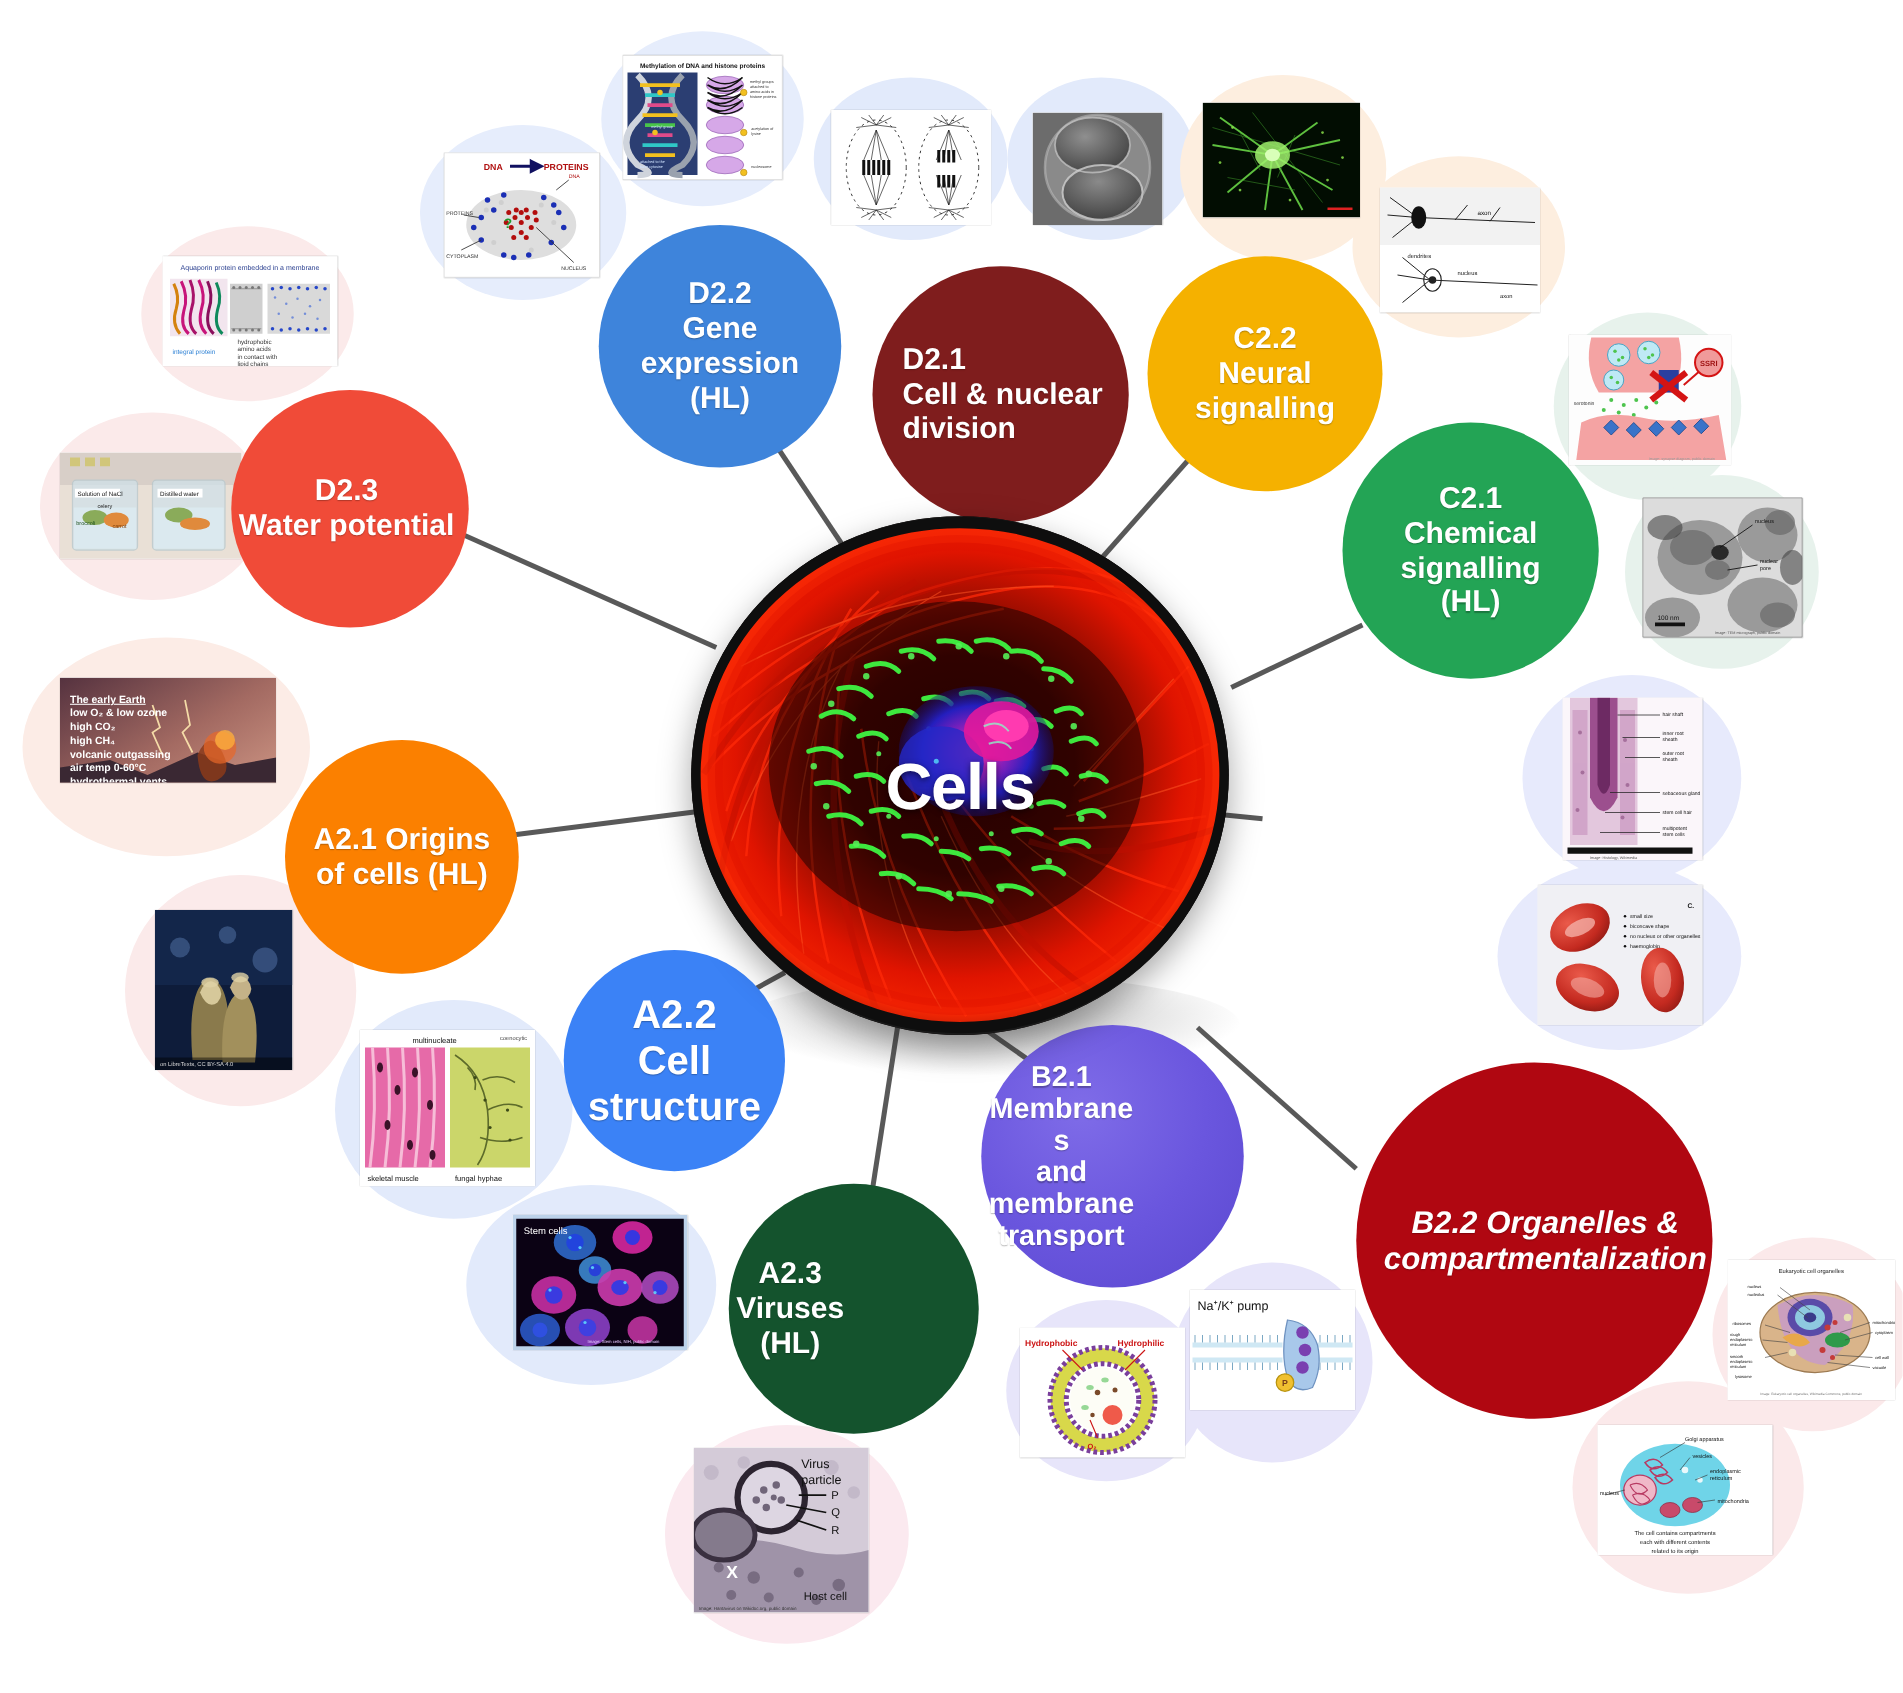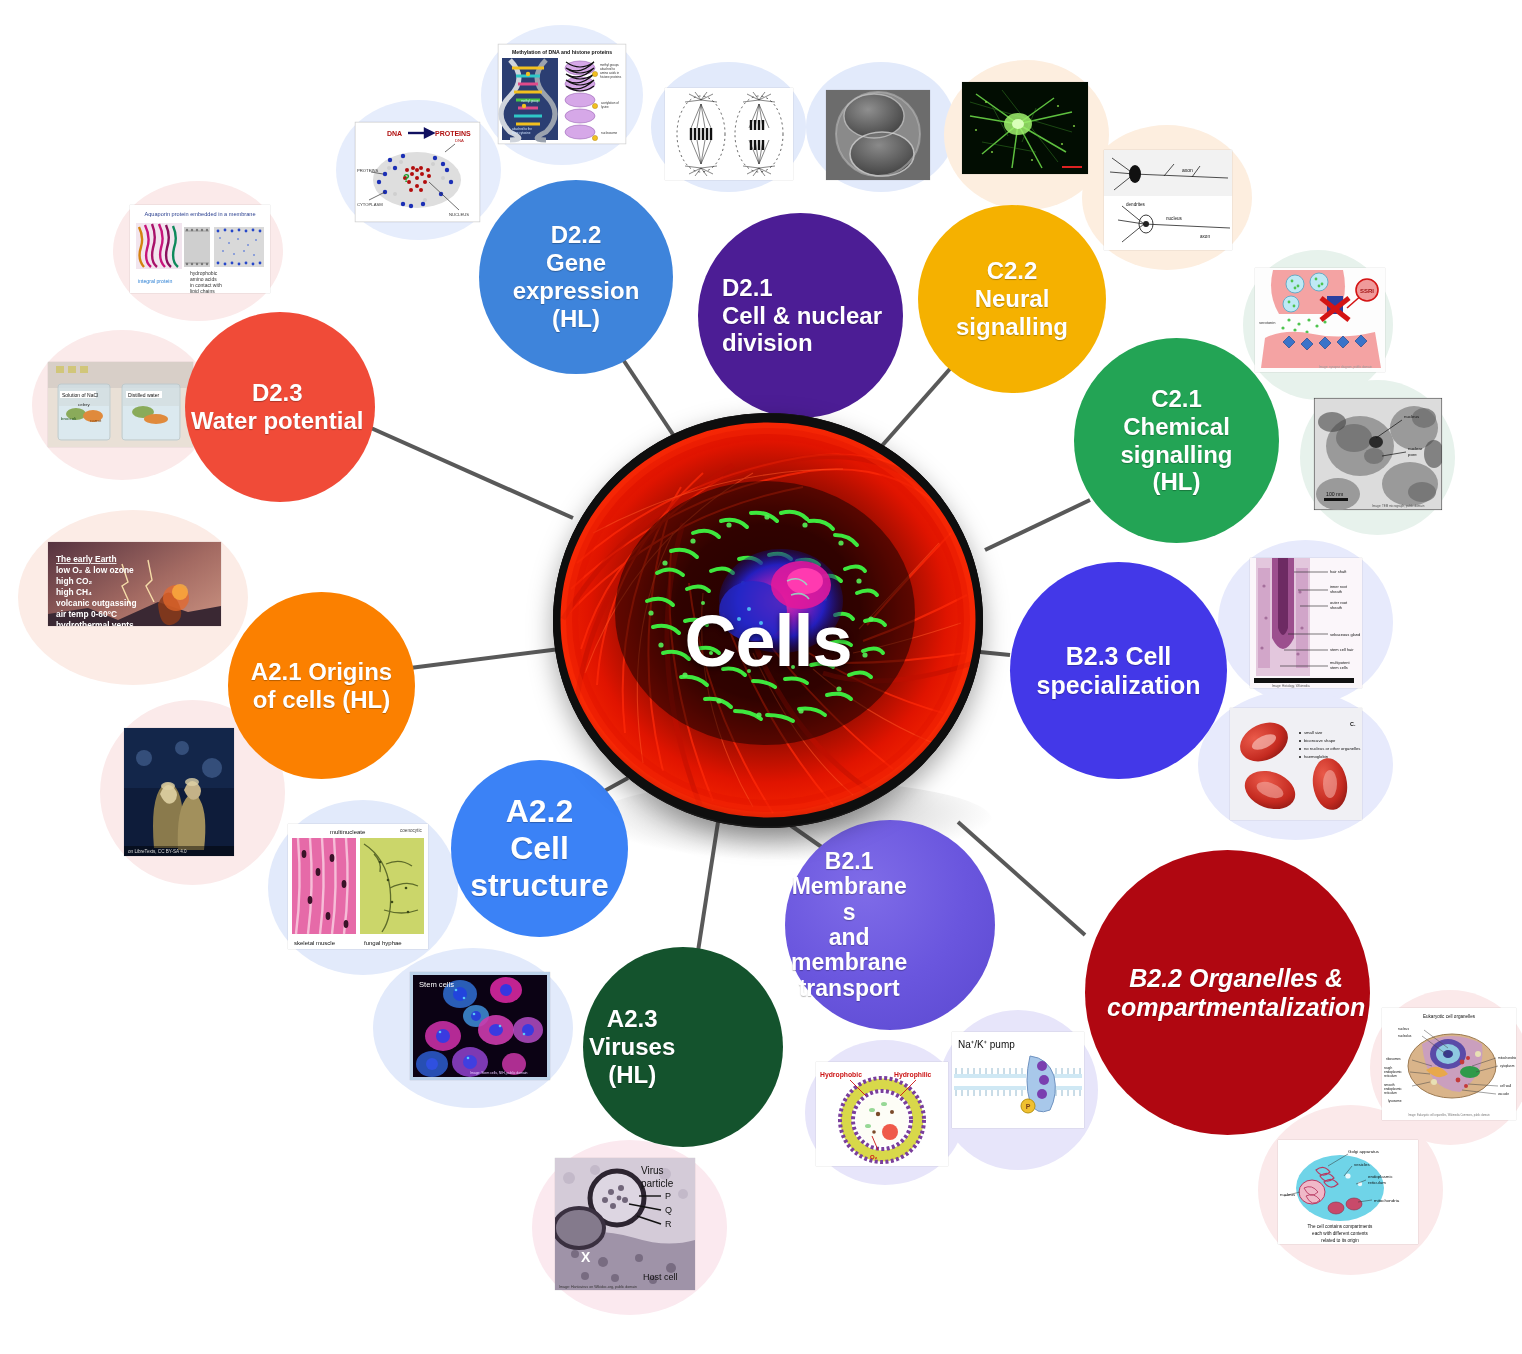--- a/index.html
+++ b/index.html
@@ -1111,53 +1111,50 @@
           <circle cx="186" cy="206" r="2"></circle>
         </g>
 
         <ellipse cx="215" cy="207" rx="204" ry="194" fill="none" stroke="#ff3008" stroke-width="16" opacity=".5"></ellipse>
         <ellipse cx="215" cy="207" rx="196" ry="186" fill="none" stroke="#e01200" stroke-width="12" opacity=".35"></ellipse>
       </g>
       <ellipse cx="215" cy="207" rx="212" ry="202" fill="none" stroke="#0e0e0e" stroke-width="9"></ellipse>
     </svg>
   </div>
 
-  <div id="center-label" style="left:553px;top:600px;width:430px;text-align:center;font-size:72px;">Cells</div>
+  <div id="center-label" style="left:553px;top:600px;width:430px;text-align:center;font-size:52px;">Cells</div>
 
   <div class="node" style="left:185px;top:312px;width:190px;height:190px;background:#F04B38;font-size:24px;">
     <span style="white-space:pre-line;">D2.3
 Water potential</span>
   </div>
 
   <div class="node" style="left:479px;top:180px;width:194px;height:194px;background:#3E84DB;font-size:24px;">
     <span style="white-space:pre-line;">D2.2
 Gene expression
 (HL)</span>
   </div>
 
-  <div class="node" style="left:698px;top:213px;width:205px;height:205px;background:#4c1d95;font-size:24px;
+  <div class="node" style="left:698px;top:213px;width:205px;height:205px;background:#7f1d1d;font-size:24px;
               justify-content:flex-start;text-align:left;">
     <span style="white-space:pre-line;padding-left:24px;">D2.1
 Cell &amp; nuclear division</span>
   </div>
 
   <div class="node" style="left:918px;top:205px;width:188px;height:188px;background:#F5B100;font-size:24px;">
     <span style="white-space:pre-line;">C2.2
 Neural signalling</span>
   </div>
 
   <div class="node" style="left:1074px;top:338px;width:205px;height:205px;background:#23A455;font-size:24px;">
     <span style="white-space:pre-line;">C2.1
 Chemical signalling
 (HL)</span>
   </div>
 
-  <div class="node" style="left:1010px;top:562px;width:217px;height:217px;background:#4338E8;font-size:25px;">
-    <span style="padding:0 22px;">B2.3 Cell specialization</span>
-  </div>
 
   <div class="node" style="left:1085px;top:850px;width:285px;height:285px;background:#B00711;font-size:25px;">
     <span style="padding:0 22px;font-style:italic;">B2.2 Organelles &amp; compartmentalization</span>
   </div>
 
   <div class="node" style="left:785px;top:820px;width:210px;height:210px;font-size:23px;
               background:radial-gradient(circle at 38% 32%,#7f6ce8 0%,#6a56de 52%,#5a48cf 100%);">
     <span style="white-space:pre-line;line-height:1.1;">B2.1
 Membrane
 s

